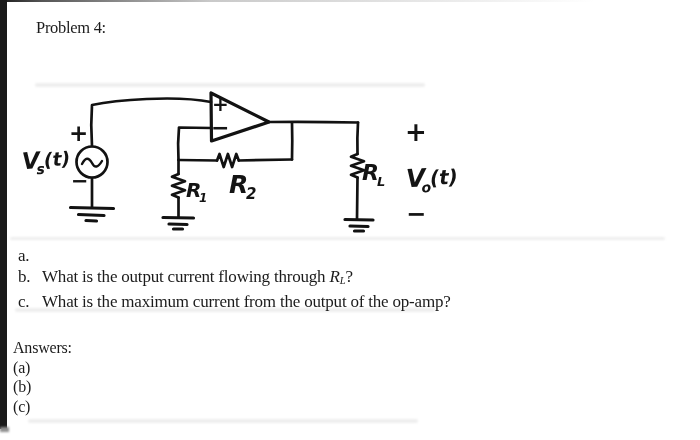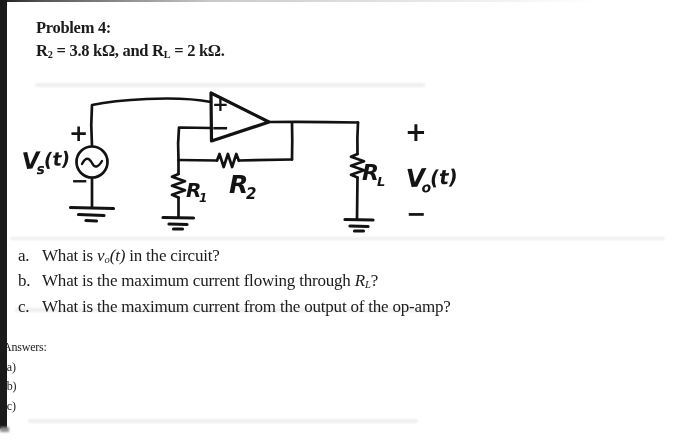--- a/index.html
+++ b/index.html
@@ -9,23 +9,23 @@
     font-family:"Liberation Serif",serif;
   }
   .abs{position:absolute;}
   
   .left-bar{left:0;top:0;width:7px;height:429px;background:#1a1a1a;}
   .left-bar-foot{left:0;top:427px;width:9px;height:5px;background:#8f8f8f;filter:blur(1px);}
   .top-line{left:0;top:0;width:700px;height:2px;
     background:linear-gradient(90deg,#1c1c1c 0%,#555 6%,#c9c9c9 30%,rgba(200,200,200,0) 85%);}
   .ghost{background:#eeeeee;filter:blur(1.2px);border-radius:2px;}
   
-  .problem{left:36px;top:16px;font-size:16.5px;line-height:23px;letter-spacing:-0.3px;white-space:nowrap;font-weight:bold;}
+  .problem{left:36px;top:16px;font-size:16.5px;line-height:23px;letter-spacing:-0.3px;white-space:nowrap;}
   .questions{left:18px;top:245px;font-size:17px;line-height:21px;letter-spacing:-0.2px;white-space:nowrap;}
-  .answers{left:3px;top:338px;font-size:12px;line-height:19.5px;letter-spacing:-0.2px;white-space:nowrap;}
+  .answers{left:13px;top:338px;font-size:16px;line-height:19.5px;letter-spacing:-0.2px;white-space:nowrap;}
   .row{display:flex;}
   .q-marker{display:inline-block;width:24px;}
   .a-marker{display:inline-block;width:23px;}
   .seg-i{font-style:italic;}
   .seg-sub{font-size:0.62em;vertical-align:-0.22em;letter-spacing:0;}
   .seg-isub{font-size:0.62em;vertical-align:-0.22em;font-style:italic;letter-spacing:0;}
   
   svg .wire{fill:none;stroke:#121212;stroke-width:2.7;stroke-linecap:round;stroke-linejoin:round;}
   svg .thick{stroke-width:3.2;}
   svg .hw{font-family:"DejaVu Sans",sans-serif;font-style:italic;font-weight:bold;fill:#141414;}
@@ -37,21 +37,20 @@
 <div class="abs top-line"></div>
 <div class="abs left-bar"></div>
 <div class="abs left-bar-foot"></div>
 <div class="abs ghost" style="left:35px;top:83px;width:390px;height:4px;"></div>
 <div class="abs ghost" style="left:10px;top:237px;width:655px;height:3px;"></div>
 <div class="abs ghost" style="left:15px;top:308px;width:420px;height:4px;"></div>
 <div class="abs ghost" style="left:28px;top:419px;width:390px;height:4px;"></div>
 
 <div class="abs problem">
   <div>Problem 4:</div>
-  <div><span>R</span><span class="seg-sub">2</span><span> = 3.8 kΩ, and R</span><span class="seg-sub">L</span><span> = 2 kΩ.</span></div>
 </div>
 
 <svg class="abs" style="left:0;top:88px;" width="700" height="150" viewBox="0 0 700 150">
 
   <circle cx="92" cy="74" r="15.5" class="wire"></circle>
   <path d="M 82 76 q 5 -10 10 -1 q 4 8 10 -2" class="wire" style="stroke-width:2.4"></path>
   <text x="69" y="53" font-size="23" class="sign">+</text>
   <text x="71" y="100" font-size="21" class="sign">−</text>
 
   <g transform="rotate(-4 40 75)">
@@ -103,25 +102,24 @@
     <text x="406" y="98" font-size="25" class="hw">V</text>
     <text x="421" y="104" font-size="14" class="hw">o</text>
     <text x="430" y="97" font-size="20" class="hw">(t)</text>
   </g>
   <text x="406" y="134" font-size="24" class="sign">−</text>
 </svg>
 
 <div class="abs questions">
   <div class="row">
     <span class="q-marker">a.</span>
-    <span><span>What is </span><span class="seg-i">v</span><span class="seg-isub">o</span><span class="seg-i">(t)</span><span> in the circuit?</span></span>
   </div>
   <div class="row">
     <span class="q-marker">b.</span>
-    <span><span>What is the maximum current flowing through </span><span class="seg-i">R</span><span class="seg-isub">L</span><span>?</span></span>
+    <span><span>What is the output current flowing through </span><span class="seg-i">R</span><span class="seg-isub">L</span><span>?</span></span>
   </div>
   <div class="row">
     <span class="q-marker">c.</span>
     <span><span>What is the maximum current from the output of the op-amp?</span></span>
   </div>
 </div>
 
 <div class="abs answers">
   <div>Answers:</div>
   <div class="row">

